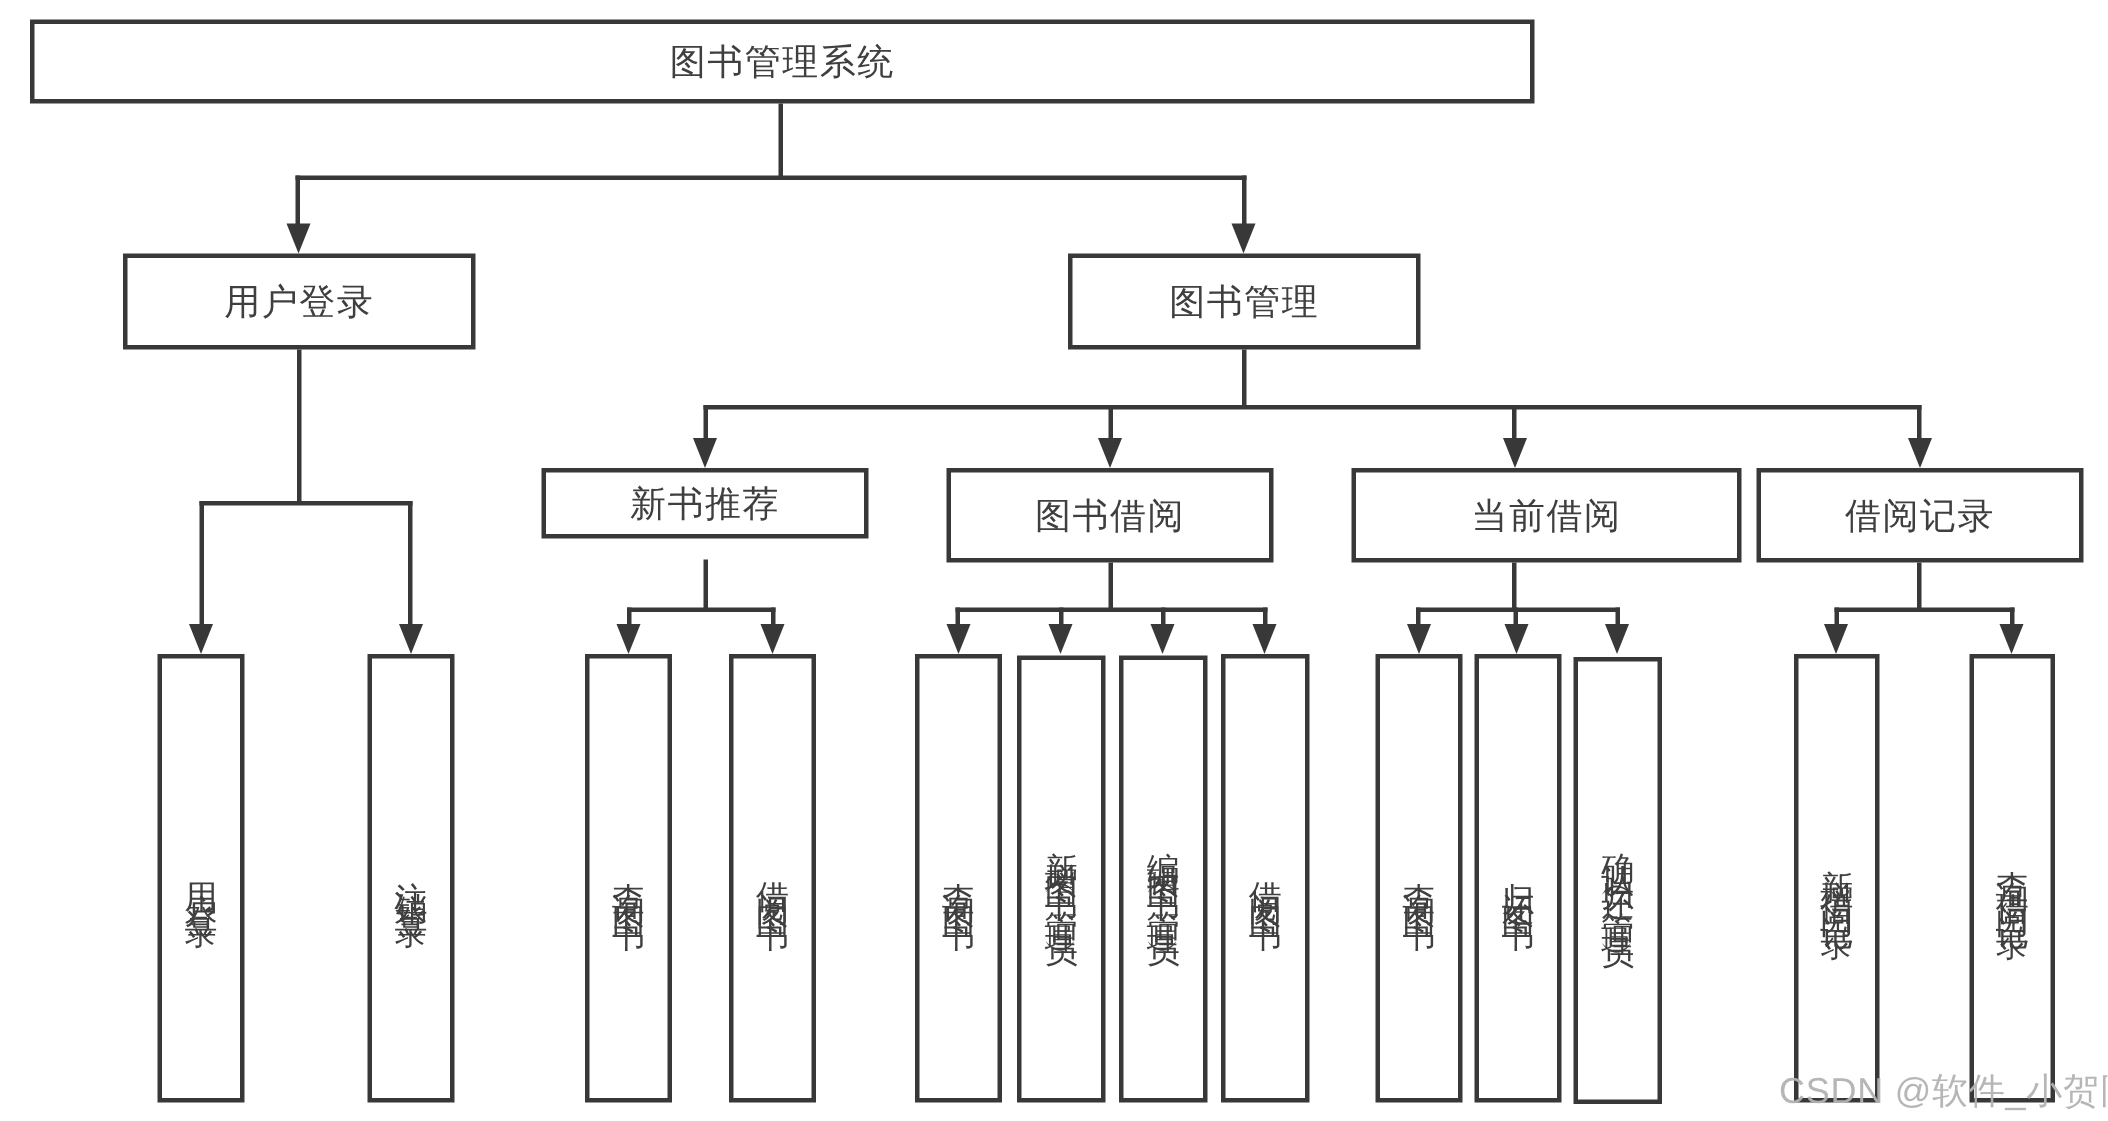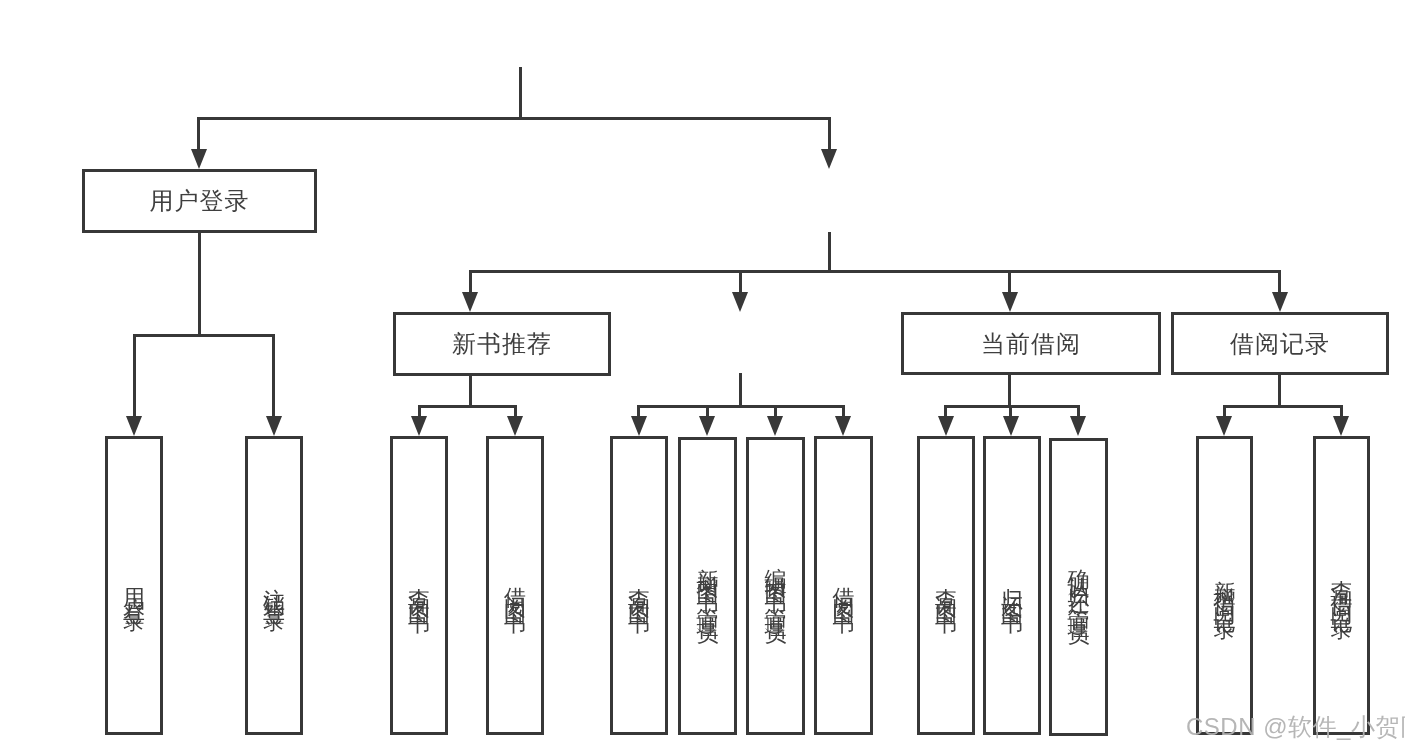--- a/index.html
+++ b/index.html
@@ -107,24 +107,27 @@
   <div class="vline" style="left:1077px; top:405px; height:13px;"></div>
   <div class="arrow" style="left:1070px; top:416px;"></div>
 
   <div class="vline" style="left:1278px; top:373px; height:34px;"></div>
   <div class="hline" style="left:1223px; top:405px; width:120px;"></div>
   <div class="vline" style="left:1223px; top:405px; height:13px;"></div>
   <div class="arrow" style="left:1216px; top:416px;"></div>
   <div class="vline" style="left:1340px; top:405px; height:13px;"></div>
   <div class="arrow" style="left:1333px; top:416px;"></div>
 
+  <div class="box h" style="left:20px; top:13px; width:1003px; height:56px;">图书管理系统</div>
 
   <div class="box h" style="left:82px; top:169px; width:235px; height:64px;">用户登录</div>
+  <div class="box h" style="left:712px; top:169px; width:235px; height:64px;">图书管理</div>
 
-  <div class="box h" style="left:361px; top:312px; width:218px; height:64px;margin-left:32px;">新书推荐</div>
+  <div class="box h" style="left:361px; top:312px; width:218px; height:47px;">新书推荐</div>
+  <div class="box h" style="left:631px; top:312px; width:218px; height:63px;">图书借阅</div>
   <div class="box h" style="left:901px; top:312px; width:260px; height:63px;">当前借阅</div>
   <div class="box h" style="left:1171px; top:312px; width:218px; height:63px;">借阅记录</div>
 
   <div class="box v" style="left:105px; top:436px; width:58px; height:299px;">
     <span class="vtext">用户登录</span>
   </div>
   <div class="box v" style="left:245px; top:436px; width:58px; height:299px;">
     <span class="vtext">注销登录</span>
   </div>
 

